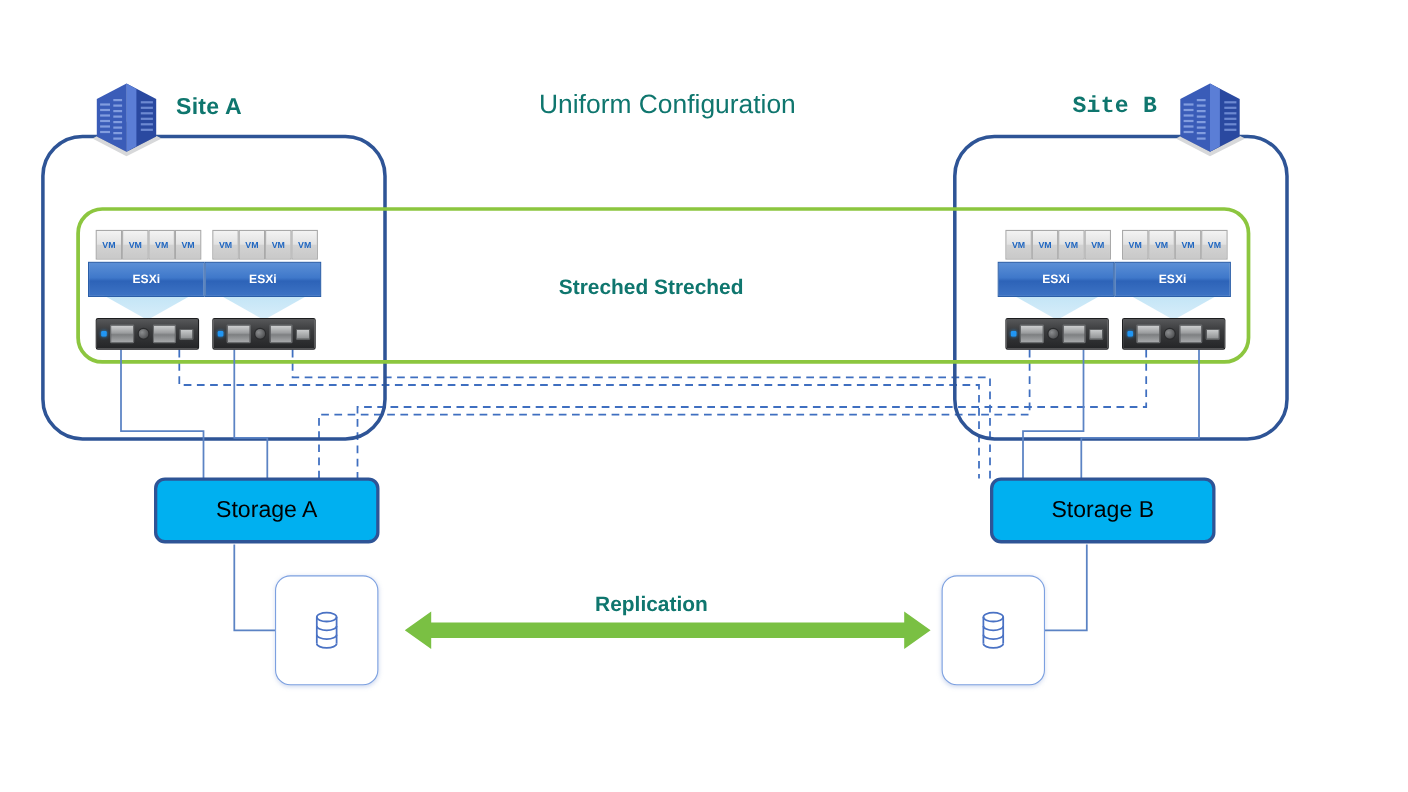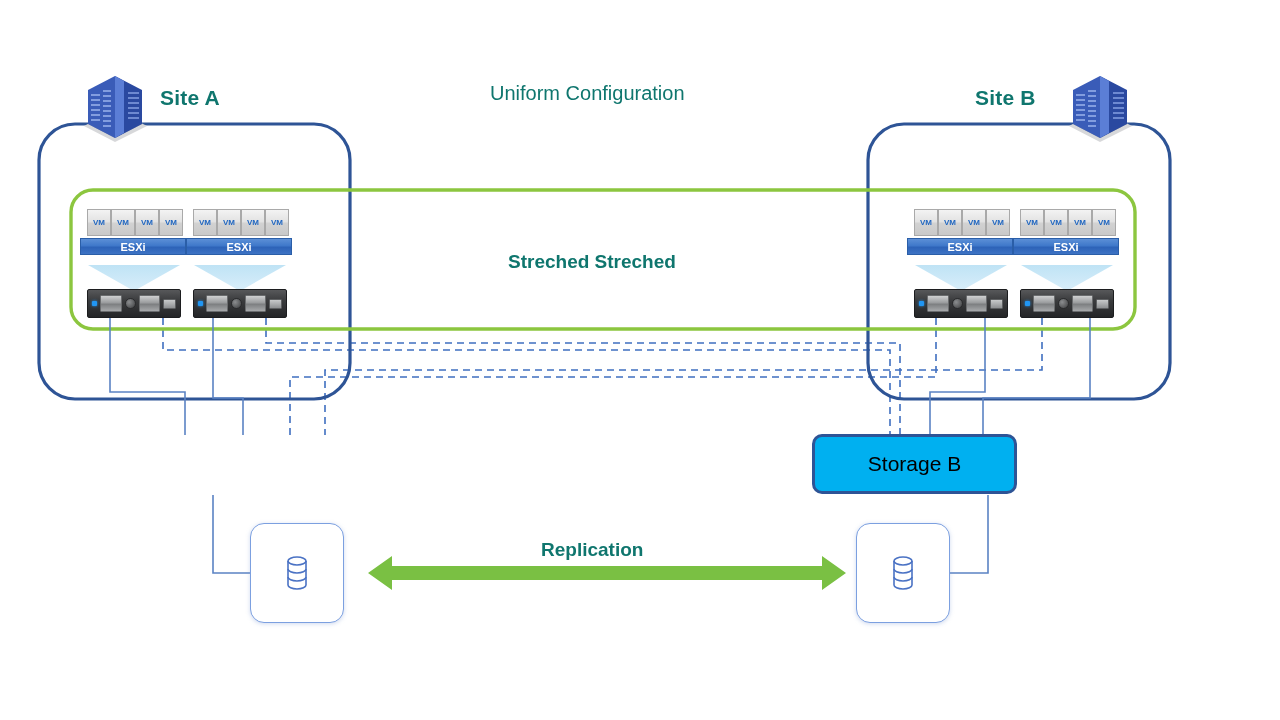--- a/index.html
+++ b/index.html
@@ -7,38 +7,38 @@
     width:1280px;height:720px;
     background:#ffffff;
     font-family:"Liberation Sans", sans-serif;
     overflow:hidden;
   }
   #stage{position:relative;width:1280px;height:720px;}
   #svgroot{position:absolute;left:0;top:0;width:1280px;height:720px;}
 
   .lbl{position:absolute;white-space:nowrap;color:#0f766e;text-align:right;}
   .site-label{font-size:21px;font-weight:bold;letter-spacing:.2px;}
-  .uniform-label{font-size:20px;font-weight:normal;}
+  .uniform-label{font-size:24px;font-weight:normal;}
   .cluster-label{font-size:19px;font-weight:bold;}
   .repl-label{font-size:19px;font-weight:bold;}
   .storage-label{font-size:21px;font-weight:normal;color:#000;}
 
   
   .vm{
     position:absolute;width:24px;height:27px;
     background:linear-gradient(180deg,#f3f3f3 0%,#e2e2e2 48%,#d2d2d2 52%,#c9c9c9 100%);
     border:1px solid #a9a9a9;
     box-sizing:border-box;
     display:flex;align-items:center;justify-content:center;
     font-size:8px;font-weight:bold;color:#1f66c1;
     font-family:"Liberation Sans", sans-serif;
   }
   
   .esxi{
-    position:absolute;height:17px;
+    position:absolute;height:32px;
     background:linear-gradient(180deg,#5b8fd6 0%,#3f78ca 45%,#2d63b8 55%,#3d73c4 100%);
     border:1px solid #2a5ea8;box-sizing:border-box;
     display:flex;align-items:center;justify-content:center;
     font-size:11px;font-weight:bold;color:#ffffff;
     font-family:"Liberation Sans", sans-serif;
   }
   
   .server{
     position:absolute;width:94px;height:29px;
     background:linear-gradient(180deg,#57585a 0%,#3a3b3d 40%,#242527 100%);
@@ -191,21 +191,21 @@
       <rect x="50" y="24" width="11" height="2"></rect>
         <rect x="50" y="29" width="11" height="2"></rect>
       <rect x="50" y="34" width="11" height="2"></rect>
         <rect x="50" y="39" width="11" height="2"></rect>
       <rect x="50" y="44" width="11" height="2"></rect>
         <rect x="50" y="49" width="11" height="2"></rect>
     </g>
   </svg>
 
   <div class="lbl site-label" style="left:160px;top:86px;">Site A</div>
-  <div class="lbl site-label" style="left:975px;top:86px;">Site B</div>
+  <div class="lbl site-label" style="left:975px;top:86px;font-family:Liberation Mono, monospace;">Site B</div>
   <div class="lbl uniform-label" style="left:490px;top:82px;">Uniform Configuration</div>
   <div class="lbl cluster-label" style="left:508px;top:251px;">Streched Streched</div>
   <div class="lbl repl-label" style="left:541px;top:527px;margin-top:12px;">Replication</div>
 
   <div class="vm" style="left:87px;top:209px;">VM</div>
   <div class="vm" style="left:111px;top:209px;">VM</div>
   <div class="vm" style="left:135px;top:209px;">VM</div>
   <div class="vm" style="left:159px;top:209px;">VM</div>
 
   <div class="vm" style="left:193px;top:209px;">VM</div>
@@ -252,21 +252,24 @@
     <span class="port"></span>
   </div>
   <div class="server" style="left:1020px;top:289px;">
     <span class="led"></span>
     <span class="bay"></span>
     <span class="knob"></span>
     <span class="bay"></span>
     <span class="port"></span>
   </div>
 
-  <div class="storage-box" style="left:812px;top:434px;">
+  <div class="storage-box" style="left:140px;top:434px;">
+    <span class="storage-label">Storage A</span>
+  </div>
+  <div class="storage-box" style="left:900px;top:434px;">
     <span class="storage-label">Storage B</span>
   </div>
 
   <div class="db-box" style="left:250px;top:523px;">
     <svg width="30" height="38" viewBox="0 0 30 38">
       <g fill="none" stroke="#4a72c4" stroke-width="1.6">
         <ellipse cx="15" cy="7" rx="9" ry="4"></ellipse>
         <path d="M6,7 L6,31"></path>
           <path d="M24,7 L24,31"></path>
         <path d="M6,15 a9,4 0 0 0 18,0"></path>

